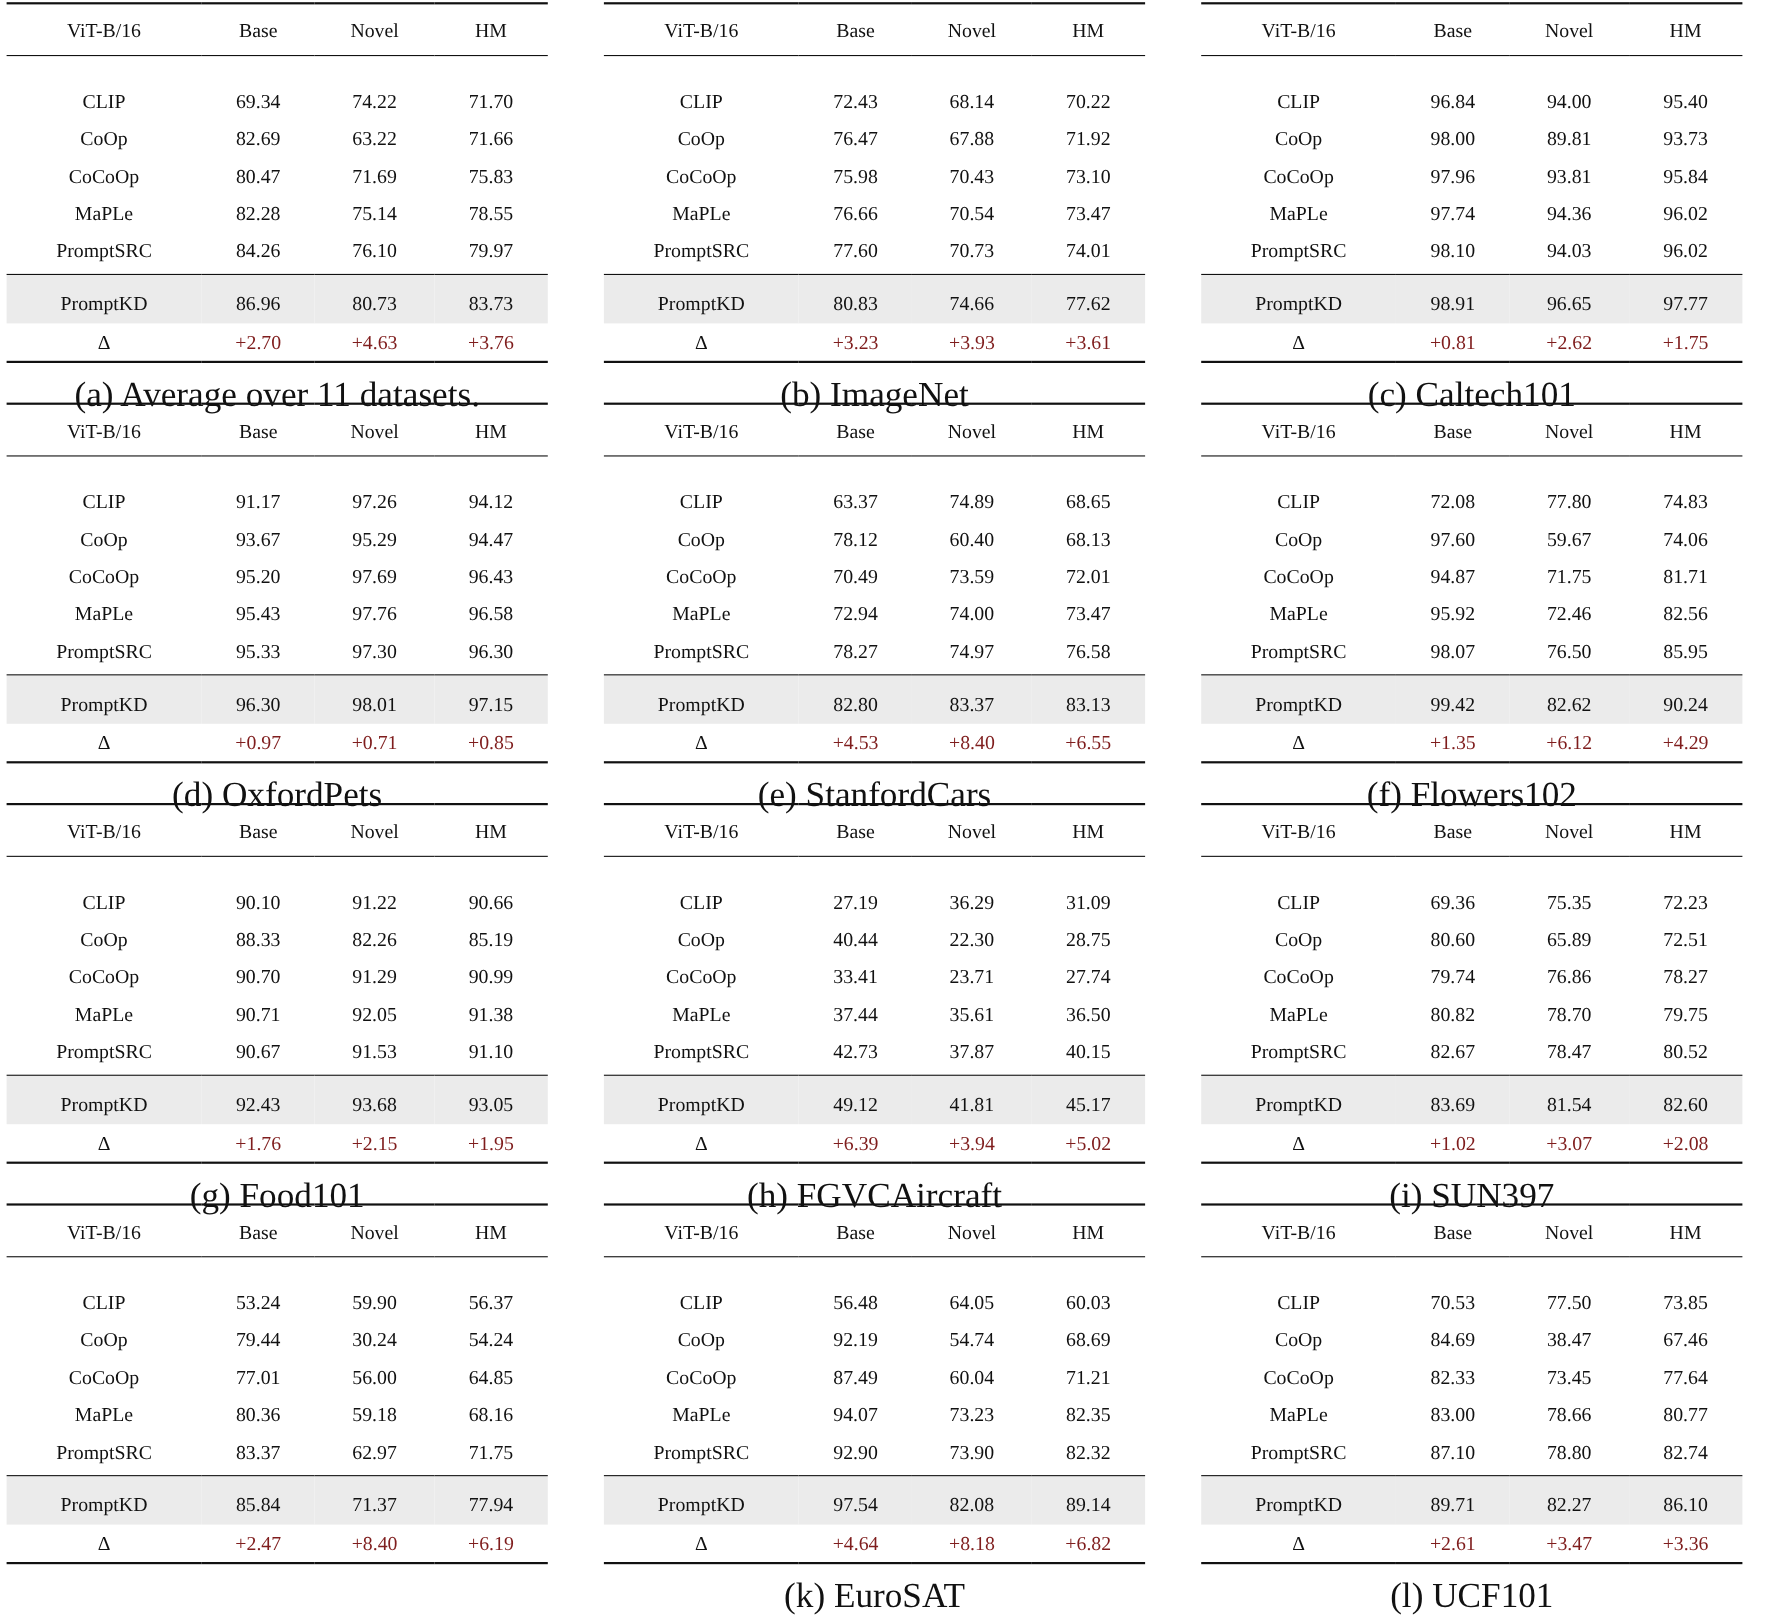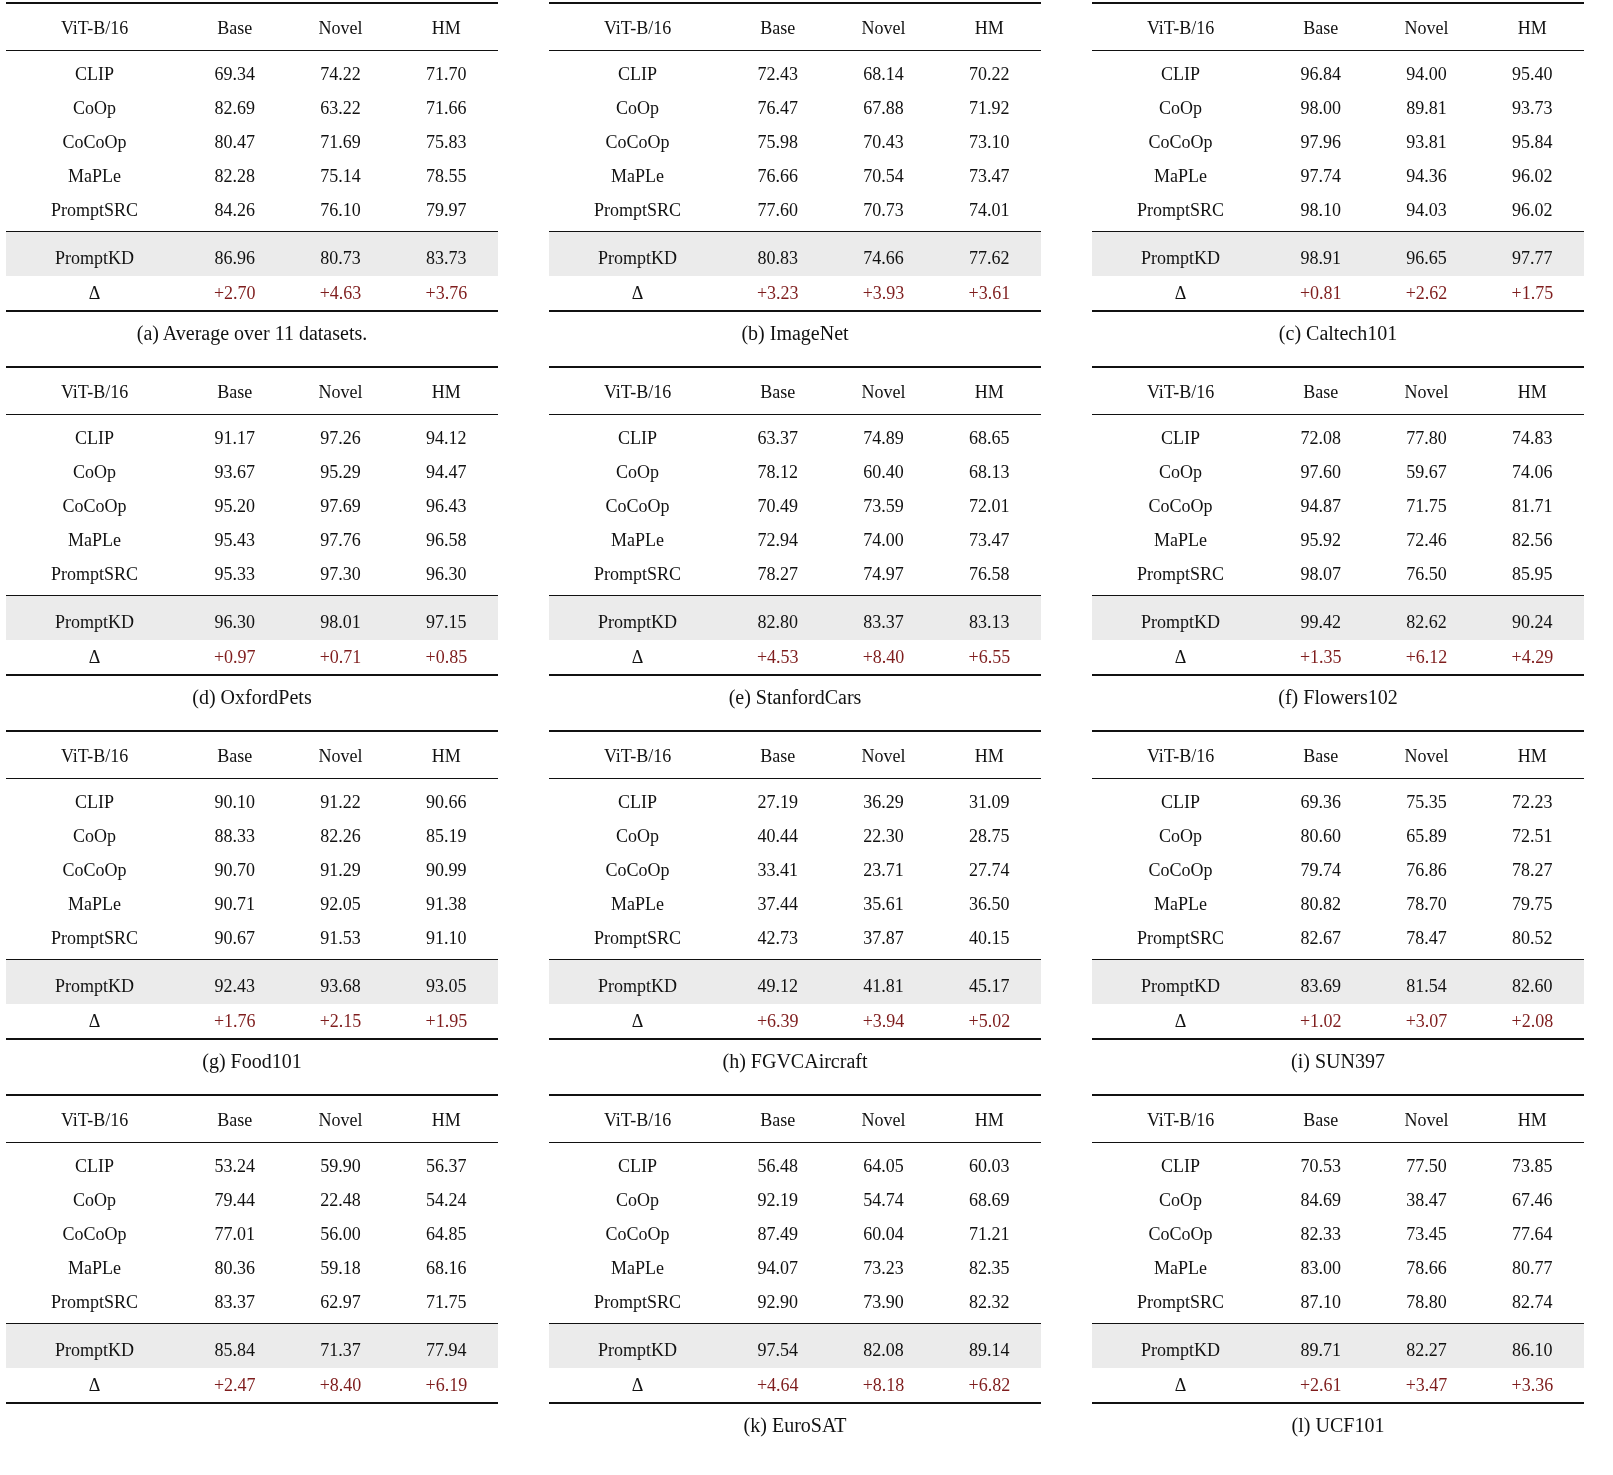--- a/index.html
+++ b/index.html
@@ -35,35 +35,35 @@
     .tbl col.c1 { width: 21%; }
     .tbl col.c2 { width: 22%; }
     .tbl col.c3 { width: 21%; }
     .tbl thead tr th {
       height: 44px;
       border-top: 2px solid #111;
       border-bottom: 1.5px solid #111;
       padding-top: 2px;
     }
     .tbl tbody.base tr td { height: 34px; }
-    .tbl tbody.base tr:first-child td { padding-top: 6px; }
+    .tbl tbody.base tr:first-child td { padding-top: 24px; }
     .tbl tbody.base tr:last-child td { padding-bottom: 4px; border-bottom: 1.5px solid #111; }
     .tbl tr.ours td {
       background: #ebebeb;
       height: 36px;
       padding-top: 8px;
     }
     .tbl tr.delta td {
       height: 34px;
       border-bottom: 2px solid #111;
     }
     .tbl tr.delta td.pos { color: #7f1d1d; }
     .caption {
       text-align: center;
-      font-size: 20px;
+      font-size: 32px;
       margin-top: 10px;
     }
   </style>
 </head>
 <body>
 
 <div id="figure">
     <div class="panel" style="left: 6px; top: 2px;">
     <table class="tbl">
       <colgroup>
@@ -668,21 +668,21 @@
       <tbody class="base">
           <tr>
             <td>CLIP</td>
             <td>53.24</td>
             <td>59.90</td>
             <td>56.37</td>
           </tr>
           <tr>
             <td>CoOp</td>
             <td>79.44</td>
-            <td>22.48</td>
+            <td>30.24</td>
             <td>54.24</td>
           </tr>
           <tr>
             <td>CoCoOp</td>
             <td>77.01</td>
             <td>56.00</td>
             <td>64.85</td>
           </tr>
           <tr>
             <td>MaPLe</td>

